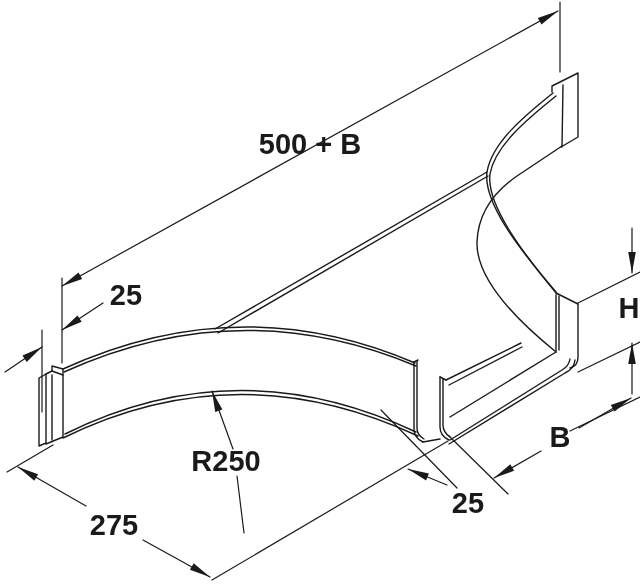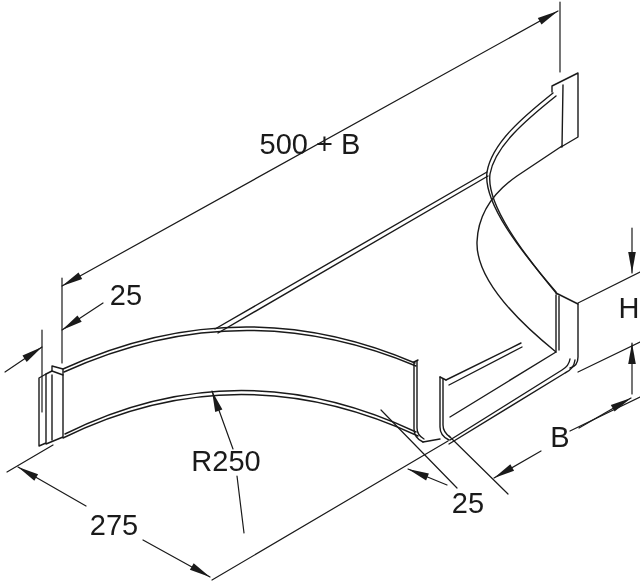--- a/index.html
+++ b/index.html
@@ -2,20 +2,21 @@
 <html><head>
 <meta charset="utf-8">
 <style>
   html, body { margin: 0; padding: 0; background: #ffffff; }
   .stage {
     position: relative;
     width: 640px; height: 584px;
     background: #ffffff;
     overflow: hidden;
     font-family: "Liberation Sans", sans-serif;
+    font-weight: bold;
   }
   svg { display: block; }
   .struct { fill: none; stroke: #1a1a1a; stroke-width: 1.4; stroke-linejoin: round; stroke-linecap: round; }
   .dim    { fill: none; stroke: #1a1a1a; stroke-width: 1.2; stroke-linecap: round; }
   .ah     { fill: #1a1a1a; stroke: none; }
   .lbl    { fill: #1a1a1a; font-family: "Liberation Sans", sans-serif; font-size: 29px; }
 </style>
 </head>
 <body>
 

